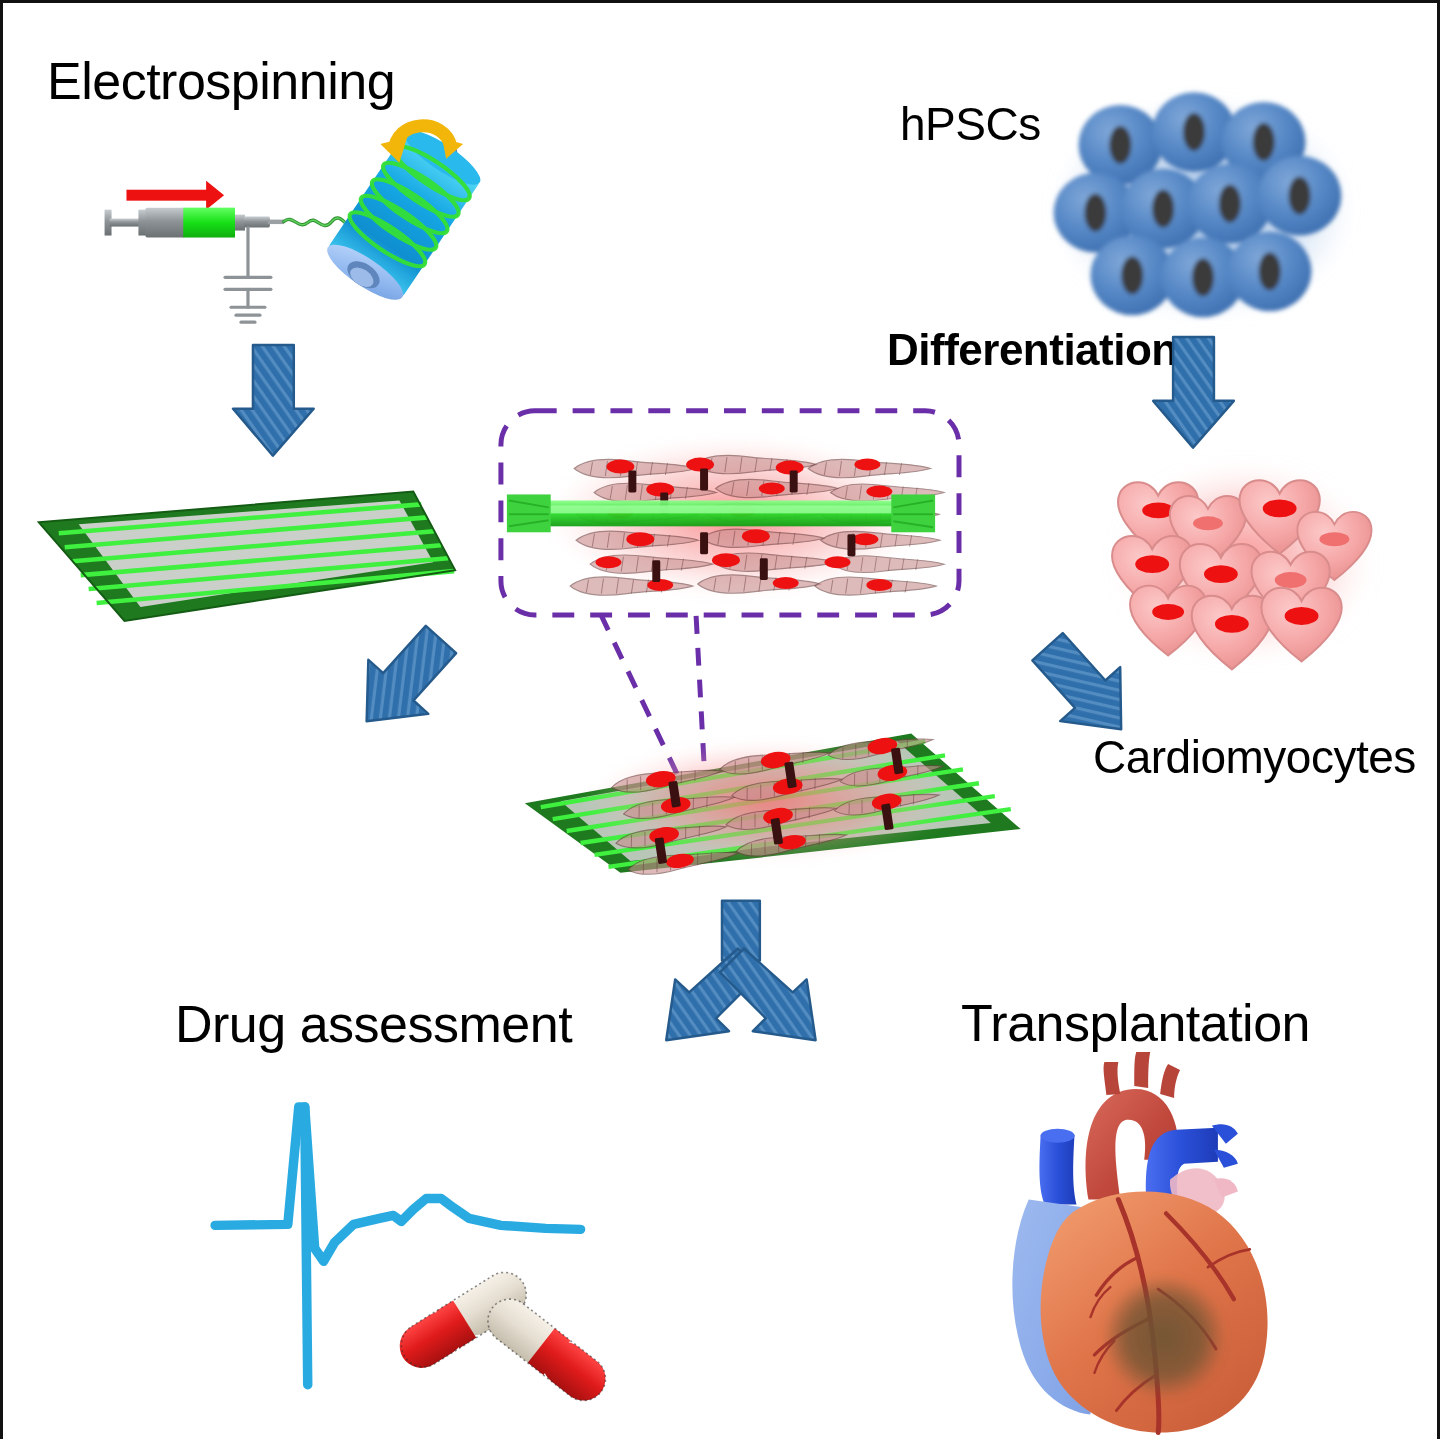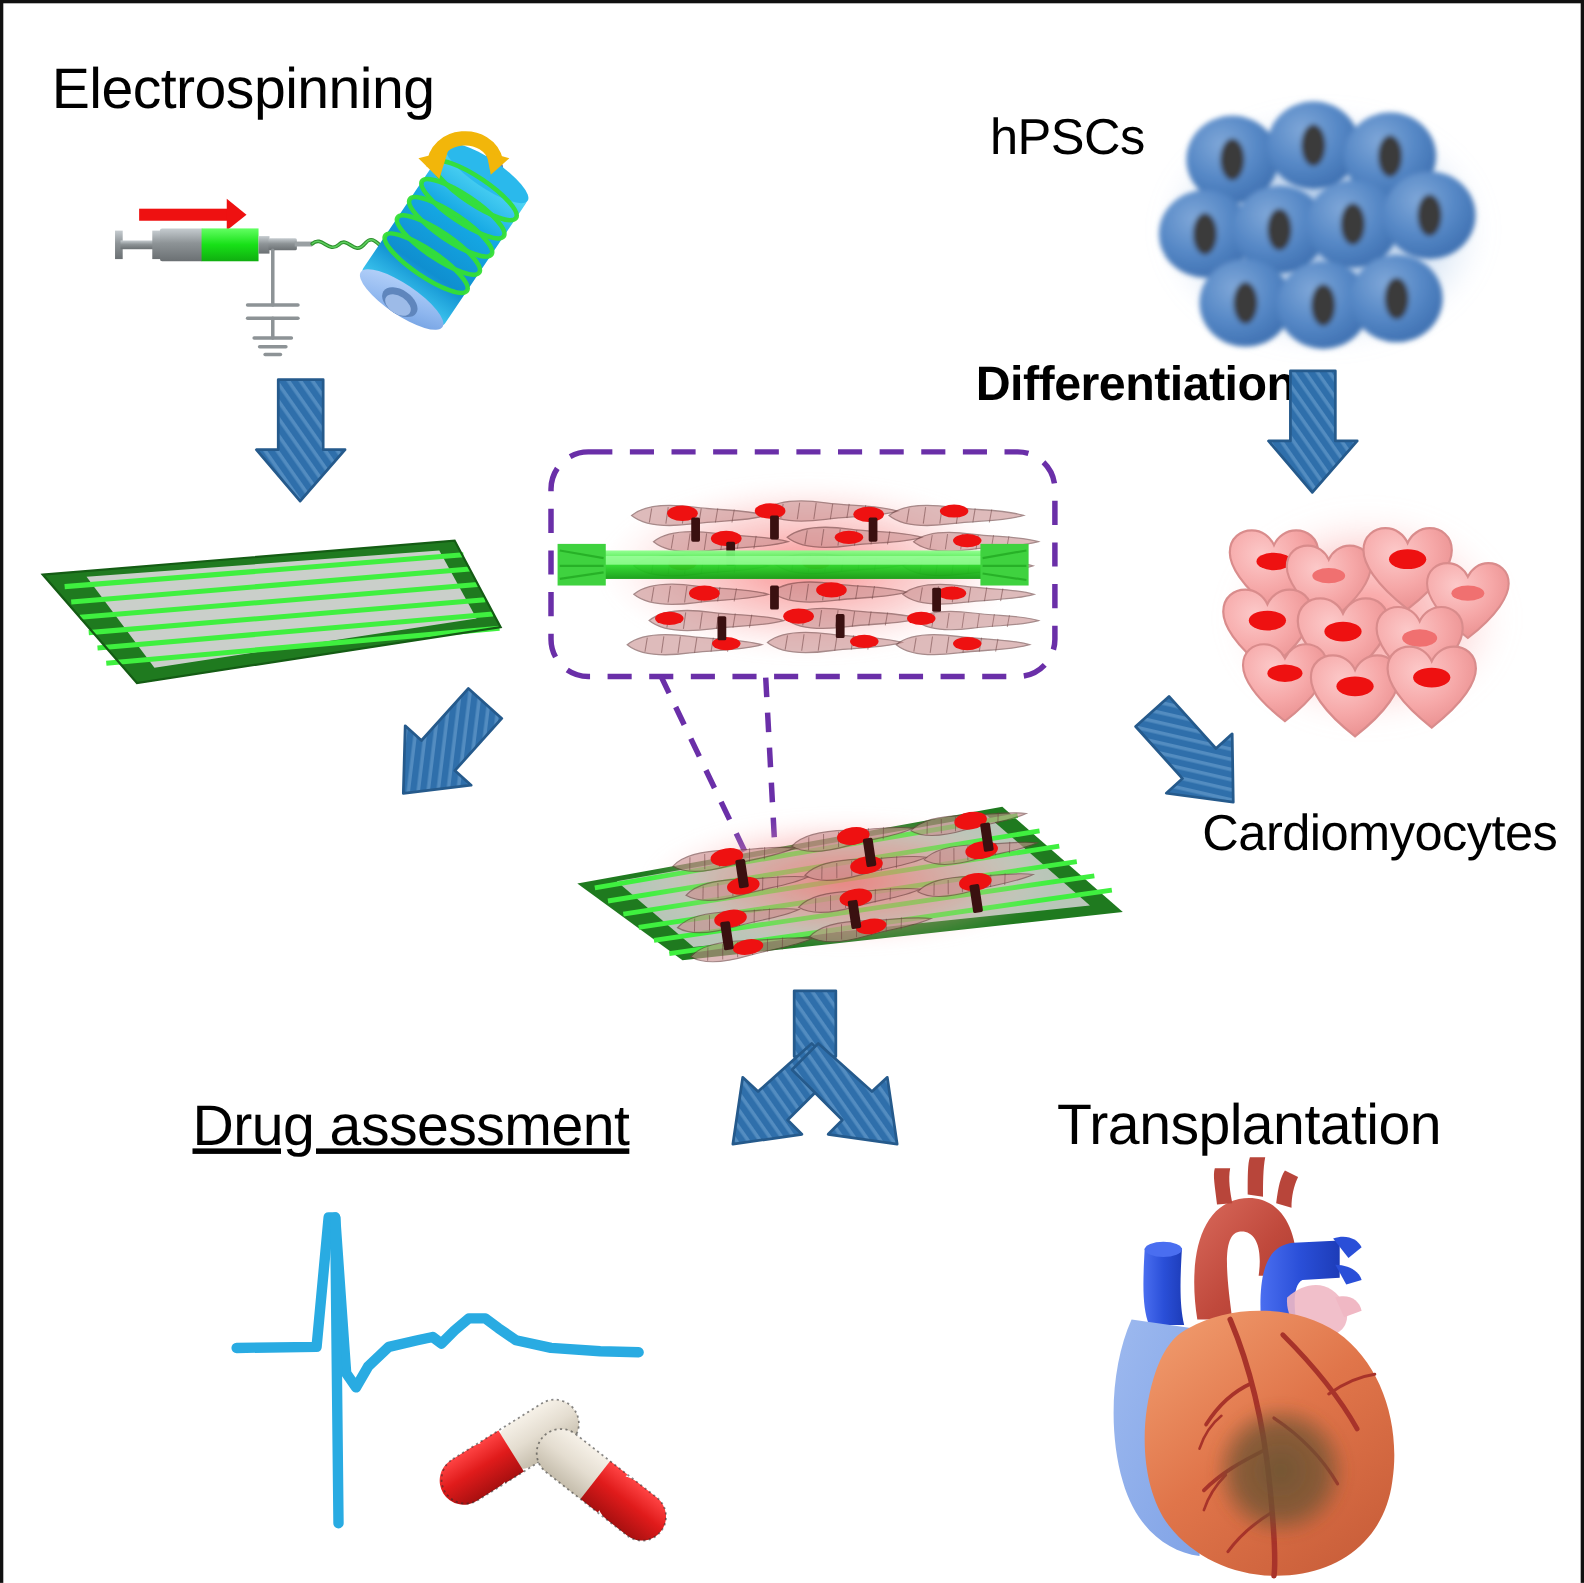--- a/index.html
+++ b/index.html
@@ -34,21 +34,21 @@
 <div id="stage">
 
   <div class="lbl" style="left:44px; top:48px; font-size:52px;">Electrospinning</div>
 
   <div class="lbl" style="left:897px; top:94px; font-size:46px;">hPSCs</div>
 
   <div class="lbl" style="left:884px; top:322px; font-size:44px;font-weight:bold;">Differentiation</div>
 
   <div class="lbl" style="left:1090px; top:727px; font-size:46px;">Cardiomyocytes</div>
 
-  <div class="lbl" style="left:172px; top:991px; font-size:52px;text-decoration:underline;">Drug assessment</div>
+  <div class="lbl" style="left:172px; top:991px; font-size:52px;">Drug assessment</div>
 
   <div class="lbl" style="left:958px; top:990px; font-size:52px;">Transplantation</div>
 
   <svg class="svgbox" viewBox="0 0 1440 1439" xmlns="http://www.w3.org/2000/svg">
     <defs>
 
       <linearGradient id="gDrum" x1="0" y1="0" x2="0" y2="1">
         <stop offset="0%" stop-color="#55d8f5"></stop>
         <stop offset="35%" stop-color="#15a8e4"></stop>
         <stop offset="75%" stop-color="#0f8fd0"></stop>

